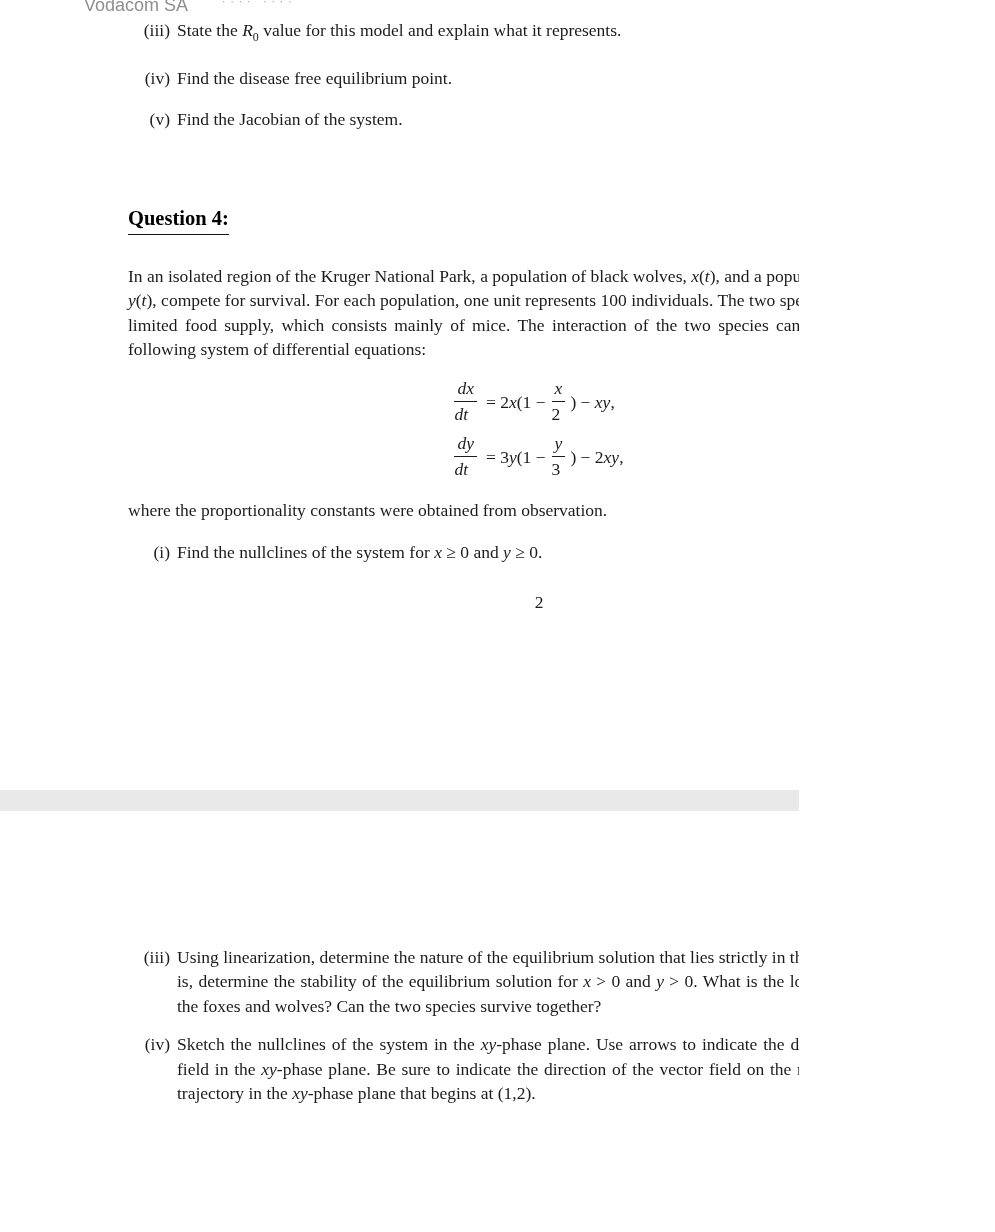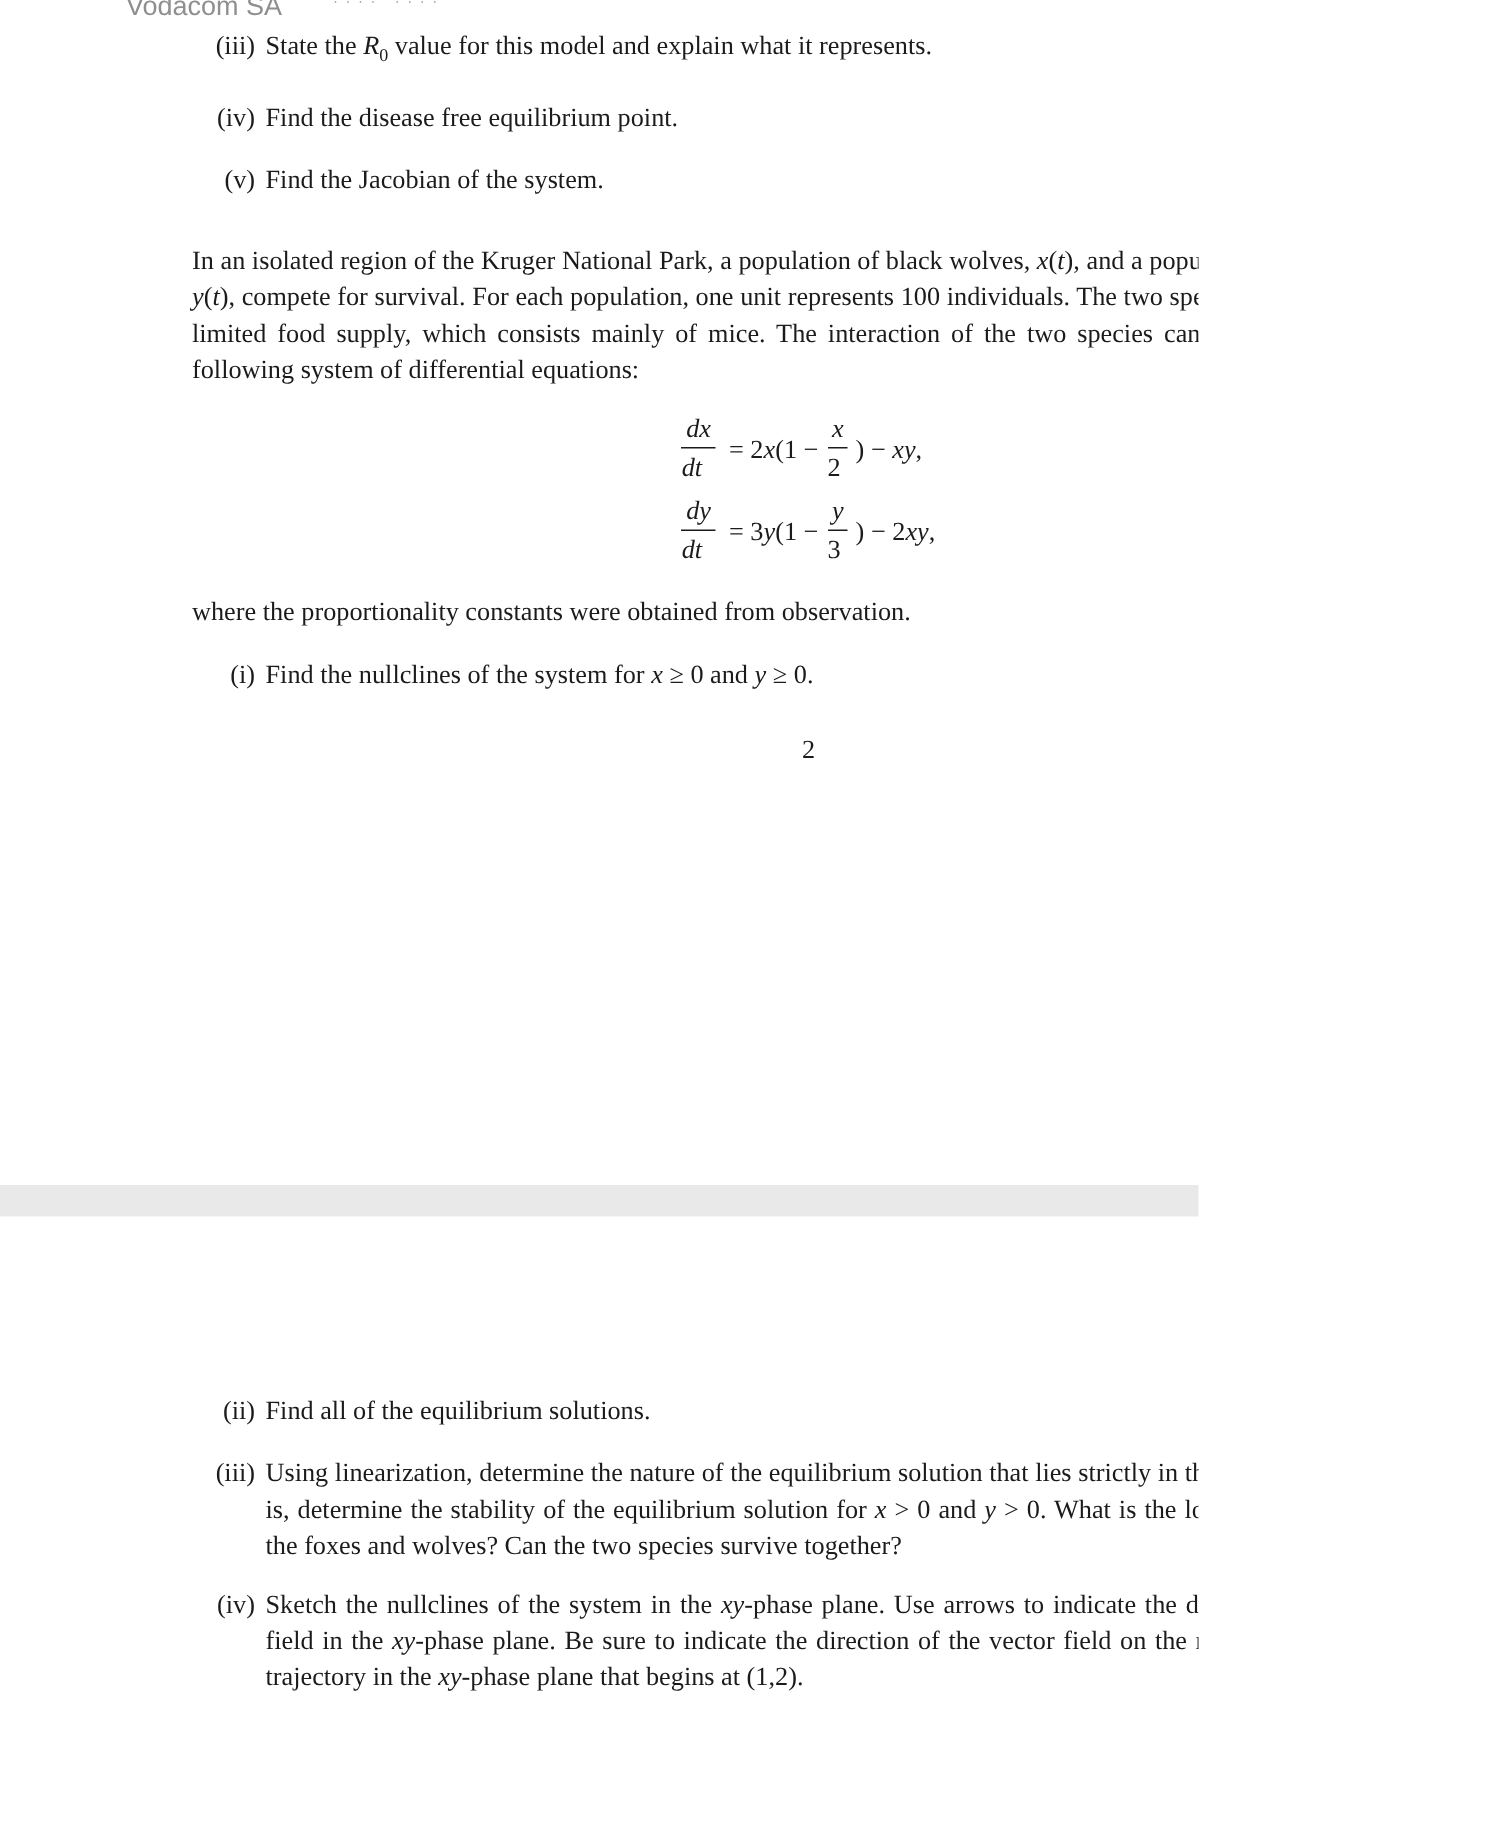--- a/index.html
+++ b/index.html
@@ -78,20 +78,23 @@
     </div>
     <div class="item mt17">
       <span class="ilabel">(iv)</span>
       <span class="itext">Find the disease free equilibrium point.</span>
     </div>
     <div class="item mt17">
       <span class="ilabel">(v)</span>
       <span class="itext">Find the Jacobian of the system.</span>
     </div>
 
+    <div class="heading">
+      <span class="hline">Question 4:</span>
+    </div>
 
     <div class="paragraph">In an isolated region of the Kruger National Park, a population of black wolves, <i>x</i>(<i>t</i>), and a population of silver foxes, <i>y</i>(<i>t</i>), compete for survival. For each population, one unit represents 100 individuals. The two species have a common, limited food supply, which consists mainly of mice. The interaction of the two species can be modelled by the following system of differential equations:</div>
 
     <div class="eq-block">
       <div class="eq-line">
         <span class="frac frac-dd">
           <span class="fnum">dx</span>
           <span class="fden">dt</span>
         </span>
         <span class="eqmid">= 2<i>x</i>(1 −</span>
@@ -121,24 +124,20 @@
       <span class="ilabel">(i)</span>
       <span class="itext">Find the nullclines of the system for <i>x</i> ≥ 0 and <i>y</i> ≥ 0.</span>
     </div>
 
     <div class="pagenum">2</div>
   </div>
 
   <div class="page-separator"></div>
 
   <div class="page2">
-    <div class="item">
-      <span class="ilabel">(ii)</span>
-      <span class="itext">Find all of the equilibrium solutions.</span>
-    </div>
     <div class="item mt17">
       <span class="ilabel">(iii)</span>
       <span class="itext">Using linearization, determine the nature of the equilibrium solution that lies strictly in the first quadrant. That is, determine the stability of the equilibrium solution for <i>x</i> &gt; 0 and <i>y</i> &gt; 0. What is the long-term situation for the foxes and wolves? Can the two species survive together?</span>
     </div>
     <div class="item mt14">
       <span class="ilabel">(iv)</span>
       <span class="itext">Sketch the nullclines of the system in the <i>xy</i>-phase plane. Use arrows to indicate the direction of the vector field in the <i>xy</i>-phase plane. Be sure to indicate the direction of the vector field on the nullclines. Sketch the trajectory in the <i>xy</i>-phase plane that begins at (1,2).</span>
     </div>
   </div>
 

